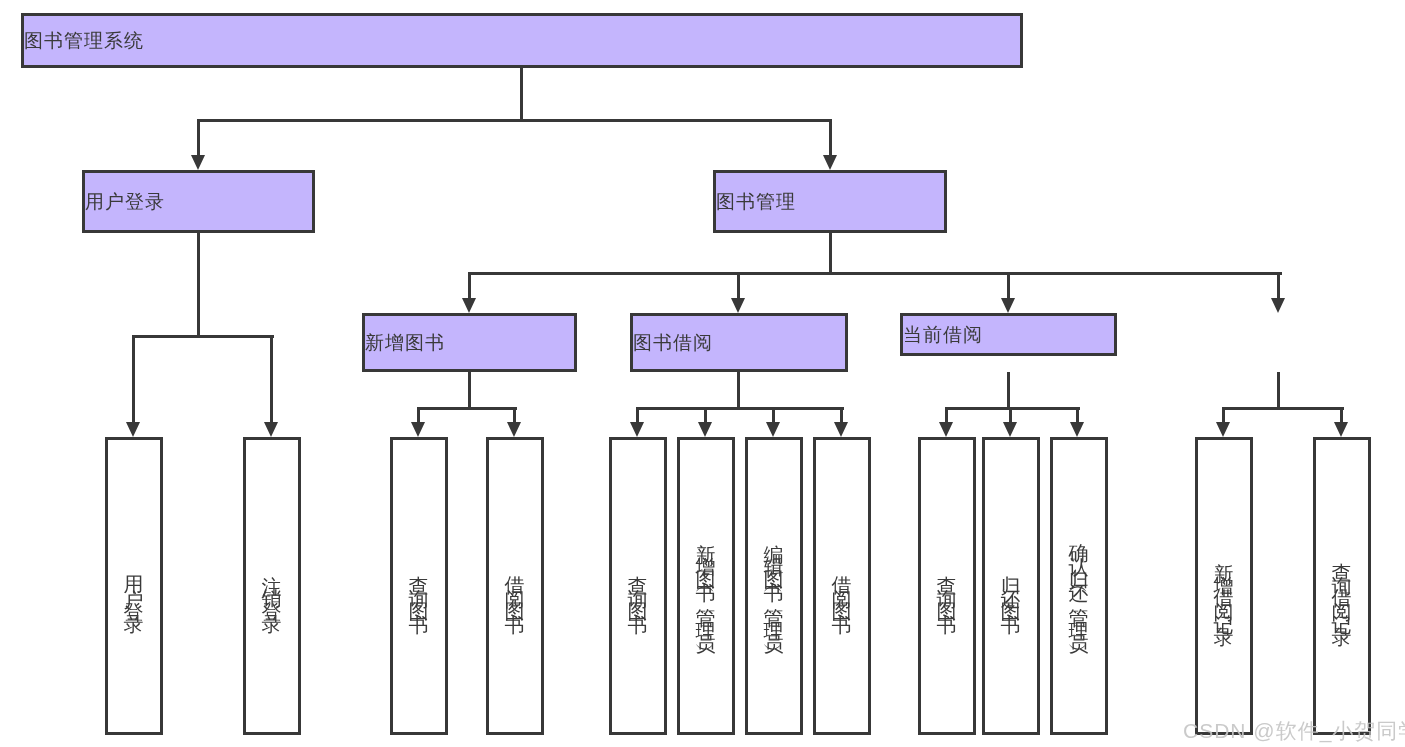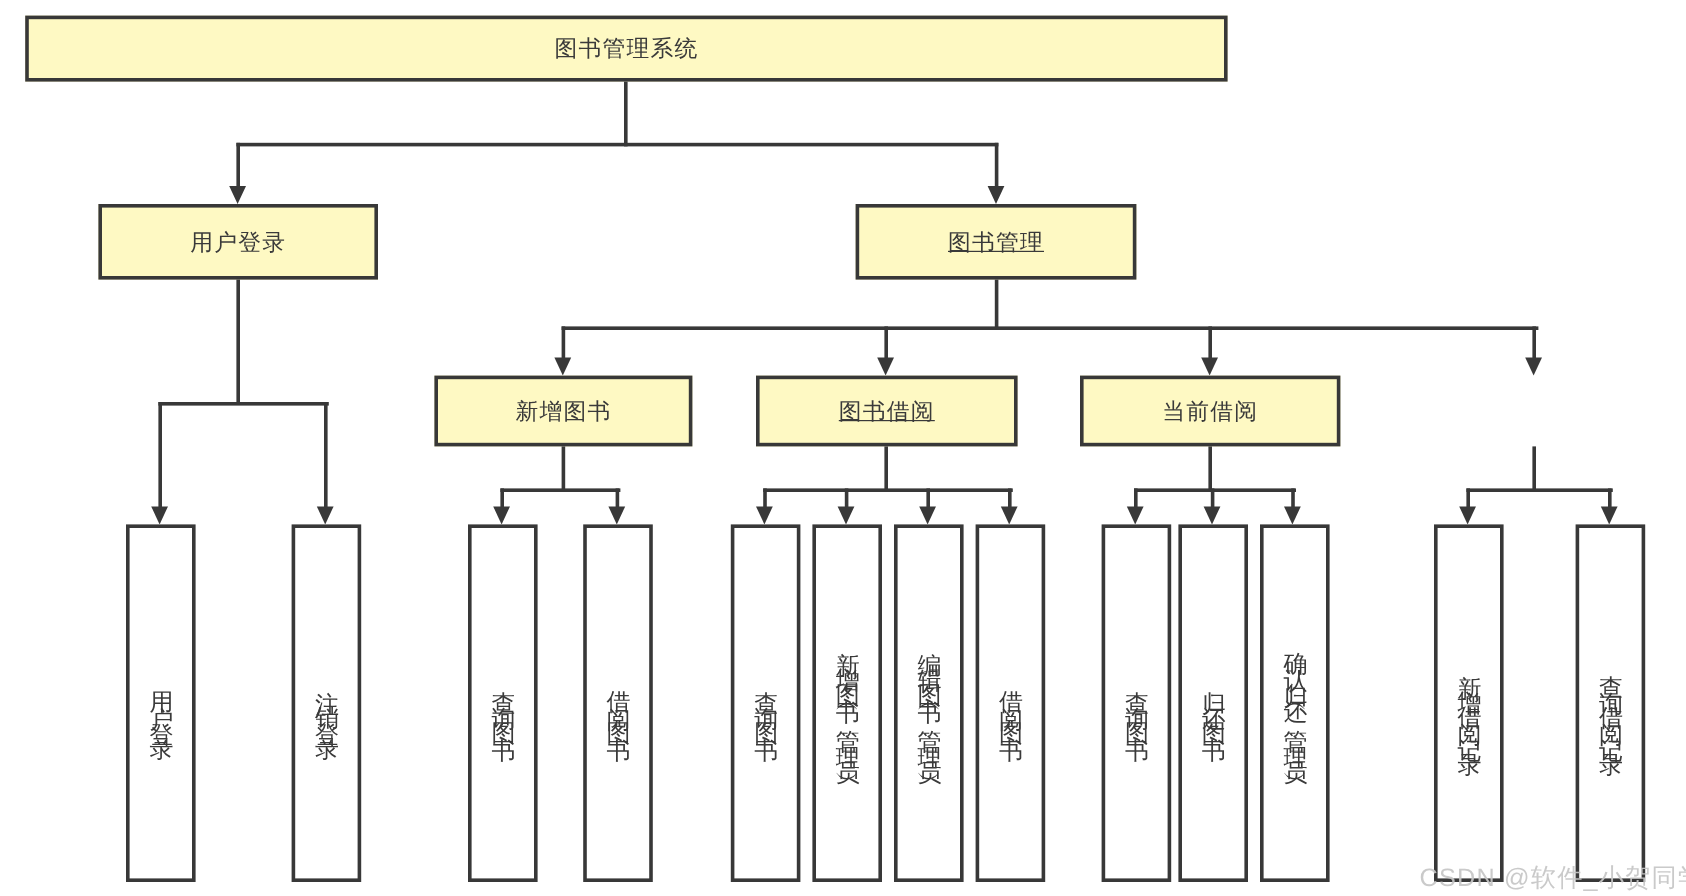--- a/index.html
+++ b/index.html
@@ -7,22 +7,22 @@
     position:relative;
     width:1405px;height:747px;
     background:#ffffff;
     font-family:"Liberation Sans","DejaVu Sans",sans-serif;
     overflow:hidden;
   }
   .hbox{
     position:absolute;
     box-sizing:border-box;
     border:3px solid #383838;
-    background:#fef9c3;
-    display:flex;align-items:center;justify-content:center;
+    background:#c4b5fd;
+    display:flex;align-items:center;
     font-size:19px;color:#3a3a3a;letter-spacing:1px;
   }
   .vbox{
     position:absolute;
     box-sizing:border-box;
     border:3px solid #383838;
     background:#ffffff;
     width:58px;height:298px;top:437px;
     display:flex;align-items:center;justify-content:center;
   }
@@ -62,21 +62,21 @@
   <div class="vl" style="left:520px;top:68px;height:54px;"></div>
   <div class="hl" style="left:197px;top:119px;width:635px;"></div>
   <div class="vl" style="left:197px;top:119px;height:38px;"></div>
   <div class="tri" style="left:191px;top:155px;"></div>
   <div class="vl" style="left:829px;top:119px;height:38px;"></div>
   <div class="tri" style="left:823px;top:155px;"></div>
 
   <div class="hbox" style="left:82px;top:170px;width:233px;height:63px;">
     <span>用户登录</span>
   </div>
-  <div class="hbox" style="left:713px;top:170px;width:234px;height:63px;text-decoration:underline;">
+  <div class="hbox" style="left:713px;top:170px;width:234px;height:63px;">
     <span>图书管理</span>
   </div>
 
   <div class="vl" style="left:197px;top:233px;height:104px;"></div>
   <div class="hl" style="left:132px;top:335px;width:142px;"></div>
   <div class="vl" style="left:132px;top:335px;height:89px;"></div>
   <div class="tri" style="left:126px;top:422px;"></div>
   <div class="vl" style="left:270px;top:335px;height:89px;"></div>
   <div class="tri" style="left:264px;top:422px;"></div>
 
@@ -87,24 +87,24 @@
   <div class="vl" style="left:737px;top:272px;height:27px;"></div>
   <div class="tri" style="left:731px;top:298px;"></div>
   <div class="vl" style="left:1007px;top:272px;height:27px;"></div>
   <div class="tri" style="left:1001px;top:298px;"></div>
   <div class="vl" style="left:1277px;top:272px;height:27px;"></div>
   <div class="tri" style="left:1271px;top:298px;"></div>
 
   <div class="hbox" style="left:362px;top:313px;width:215px;height:59px;">
     <span>新增图书</span>
   </div>
-  <div class="hbox" style="left:630px;top:313px;width:218px;height:59px;text-decoration:underline;">
+  <div class="hbox" style="left:630px;top:313px;width:218px;height:59px;">
     <span>图书借阅</span>
   </div>
-  <div class="hbox" style="left:900px;top:313px;width:217px;height:59px;">
+  <div class="hbox" style="left:900px;top:313px;width:217px;height:43px;">
     <span>当前借阅</span>
   </div>
 
   <div class="vl" style="left:468px;top:372px;height:37px;"></div>
   <div class="vl" style="left:737px;top:372px;height:37px;"></div>
   <div class="vl" style="left:1007px;top:372px;height:37px;"></div>
   <div class="vl" style="left:1277px;top:372px;height:37px;"></div>
 
   <div class="hl" style="left:417px;top:407px;width:100px;"></div>
   <div class="hl" style="left:636px;top:407px;width:208px;"></div>

